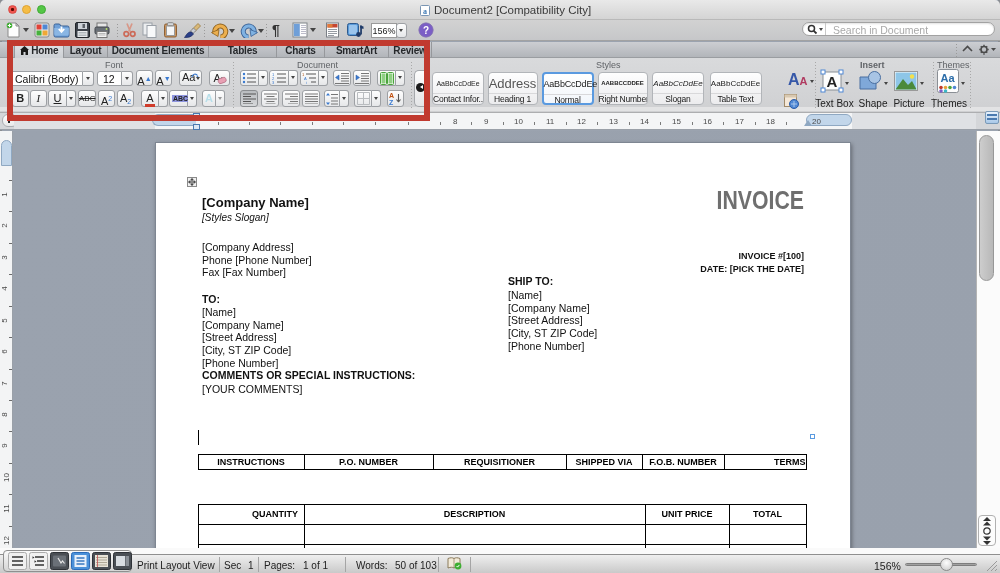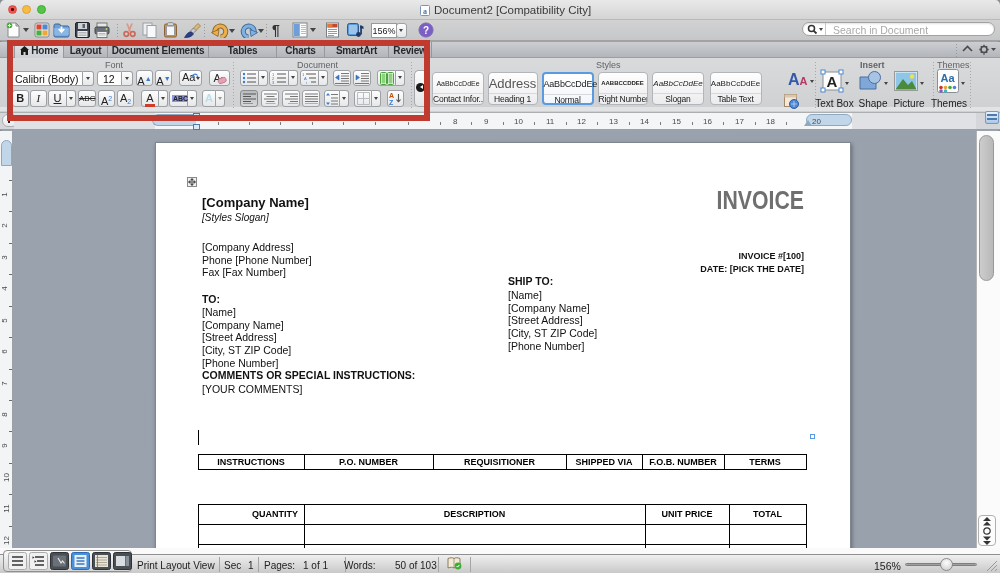--- a/index.html
+++ b/index.html
@@ -556,21 +556,21 @@
 
     <div class="inv" style="left:654px;top:291px;width:5px;height:5px;background:#fff;border:1px solid #5a9ae0;"></div>
     <table style="left:41.5px;top:311px;">
       <tbody>
           <tr style="height:15px;">
         <td style="width:106px;">INSTRUCTIONS</td>
             <td style="width:129px;">P.O. NUMBER</td>
         <td style="width:133px;text-align:center;">REQUISITIONER</td>
             <td style="width:76px;">SHIPPED VIA</td>
         <td style="width:82px;">F.O.B. NUMBER</td>
-            <td style="width:82px;">TERMS</td>
+            <td style="width:82px;text-align:right;">TERMS</td>
       </tr>
     </tbody>
       </table>
     <table style="left:41.5px;top:360.5px;">
       <tbody>
           <tr style="height:20px;">
         <td style="width:106px;padding-left:48px;">QUANTITY</td>
             <td style="width:341px;">DESCRIPTION</td>
         <td style="width:84px;">UNIT PRICE</td>
             <td style="width:77px;">TOTAL</td>
@@ -647,21 +647,21 @@
       <rect x="12.5" y="4" width="3.5" height="10" fill="#8a9097"></rect>
     </svg>
   <div class="stext abs" style="left:137px;">Print Layout View</div>
   <div class="ssep abs" style="left:219px;"></div>
   <div class="stext abs" style="left:224px;">Sec</div>
   <div class="stext abs" style="left:248px;">1</div>
   <div class="ssep abs" style="left:258px;"></div>
   <div class="stext abs" style="left:264px;">Pages:</div>
   <div class="stext abs" style="left:303px;">1 of 1</div>
   <div class="ssep abs" style="left:345px;"></div>
-  <div class="stext abs" style="left:344px;">Words:</div>
+  <div class="stext abs" style="left:356px;">Words:</div>
   <div class="stext abs" style="left:395px;">50 of 103</div>
   <div class="ssep abs" style="left:438px;"></div>
   <div class="ssep abs" style="left:470px;"></div>
 
   <svg class="abs" style="left:447px;top:2px" width="15" height="13" viewBox="0 0 15 13">
       <path d="M1 1.5 C3.5 0.5 5.5 0.5 7 1.5 C8.5 0.5 10.5 0.5 13 1.5 V11 C10.5 10 8.5 10 7 11 C5.5 10 3.5 10 1 11 Z" fill="#f2ead8" stroke="#8a7a5a"></path>
       <path d="M7 1.5v9.5" stroke="#8a7a5a" stroke-width="0.7"></path>
       <circle cx="11" cy="9" r="3.4" fill="#3fae32"></circle>
       <path d="M9.6 9l1 1.1 1.8-2.2" stroke="#fff" stroke-width="1" fill="none"></path>
     </svg>

